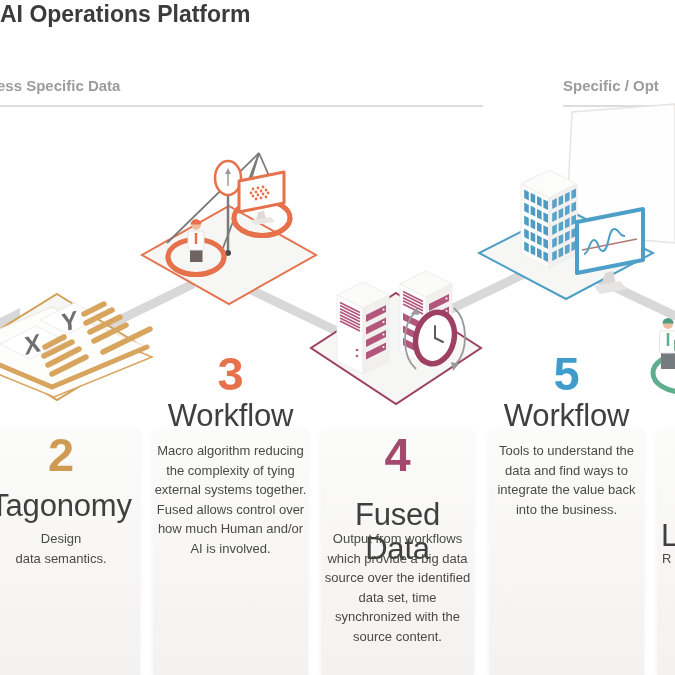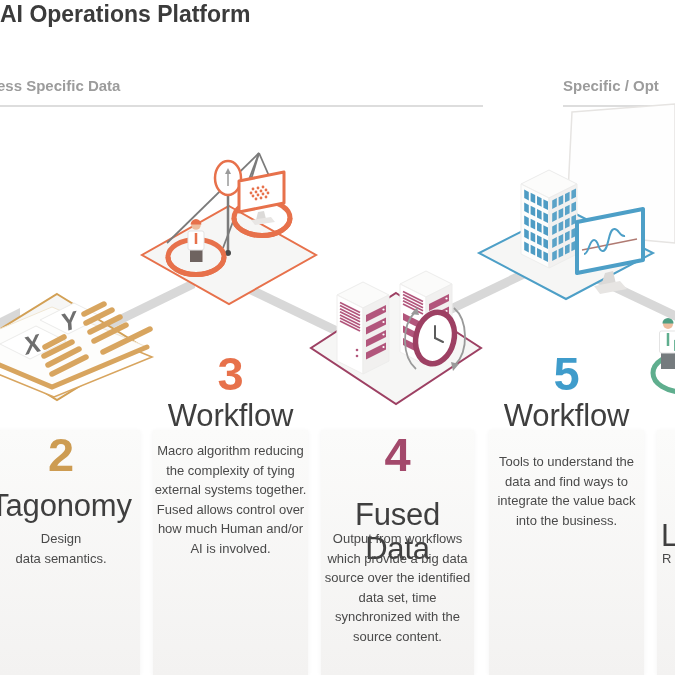--- a/index.html
+++ b/index.html
@@ -53,21 +53,21 @@
   #col1 .step-title{position:absolute;top:489px;width:100%;}
   #col1 .desc{position:absolute;top:529px;}
   #col2 .num{position:absolute;top:350px;width:100%;}
   #col2 .step-title{position:absolute;top:399px;width:100%;}
   #col2 .desc{position:absolute;top:441px;}
   #col3 .num{position:absolute;top:431px;width:100%;}
   #col3 .step-title{position:absolute;top:498px;width:100%;}
   #col3 .desc{position:absolute;top:529px;}
   #col4 .num{position:absolute;top:350px;width:100%;}
   #col4 .step-title{position:absolute;top:399px;width:100%;}
-  #col4 .desc{position:absolute;top:452px;}
+  #col4 .desc{position:absolute;top:441px;}
   #col5 .step-title{position:absolute;top:519px;padding-left:4px;width:100%;}
   #col5 .desc{position:absolute;top:549px;margin-left:0;padding-left:5px;}
   
   .s2{stroke:var(--c2);} .s2b{stroke:var(--c2bar);}
   .s3{stroke:var(--c3);} .f3{fill:var(--c3);}
   .s4{stroke:var(--c4);} .f4p{fill:var(--c4panel);} .s4p{stroke:var(--c4panel);}
   .s5{stroke:var(--c5);} .f5w{fill:var(--c5win);}
   .s6{stroke:var(--c6);} .f6{fill:var(--c6);}
   .conn{fill:var(--connector);}
   .platform{fill:var(--platform);}

